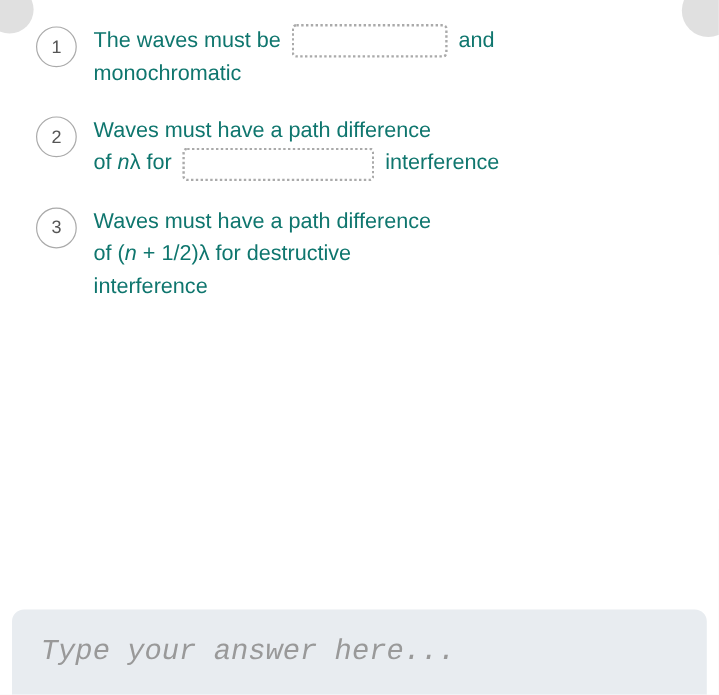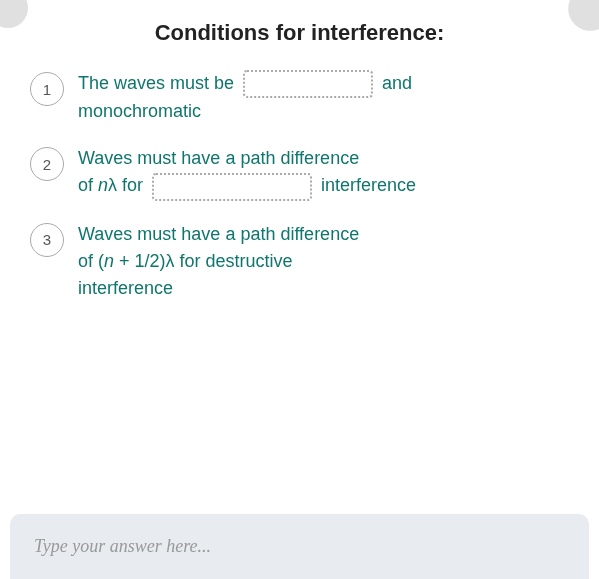--- a/index.html
+++ b/index.html
@@ -95,24 +95,24 @@
       bottom: 0;
       left: 0;
       right: 0;
       background-color: #e8ecf0;
       border-radius: 10px 10px 0 0;
       padding: 22px 24px;
       margin: 0 10px;
     }
 
     .answer-placeholder {
-      font-size: 18px;
+      font-size: 24px;
       color: #999999;
       font-style: italic;
-      font-family: Liberation Serif, serif;
+      font-family: Liberation Mono, monospace;
     }
 
     .top-circle-left {
       position: absolute;
       top: 0;
       left: 0;
       width: 40px;
       height: 40px;
       border-radius: 50%;
       background: #e0e0e0;
@@ -130,21 +130,20 @@
       transform: translate(30%, -30%);
     }
   </style>
 </head>
 <body>
 
 <div class="page-container">
   <div class="top-circle-left"></div>
   <div class="top-circle-right"></div>
 
-  <div class="title">Conditions for interference:</div>
 
   <div class="items-container">
 
     <div class="item-row">
       <div class="circle-number">1</div>
       <div class="item-text">
         The waves must be
         <span class="dotted-box"></span>
         and<br>monochromatic
       </div>

